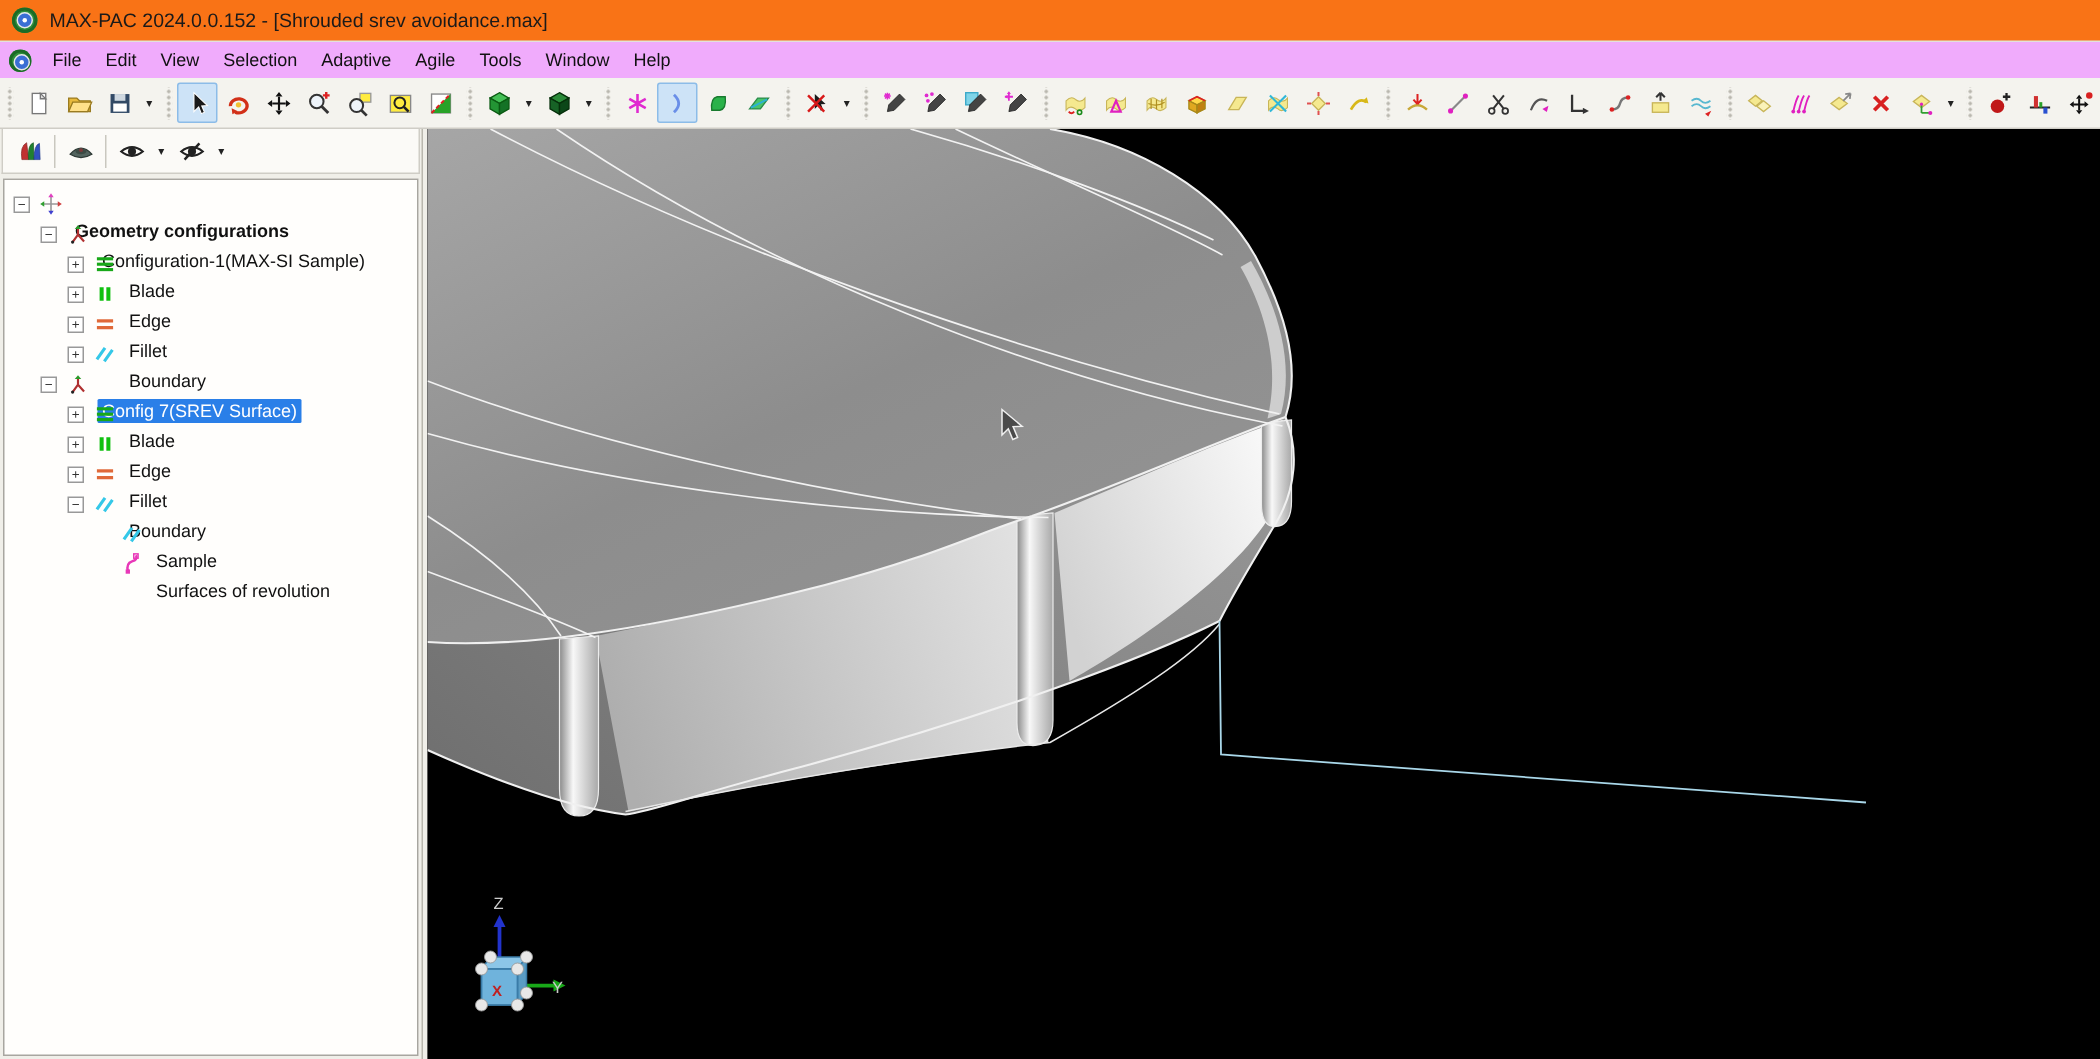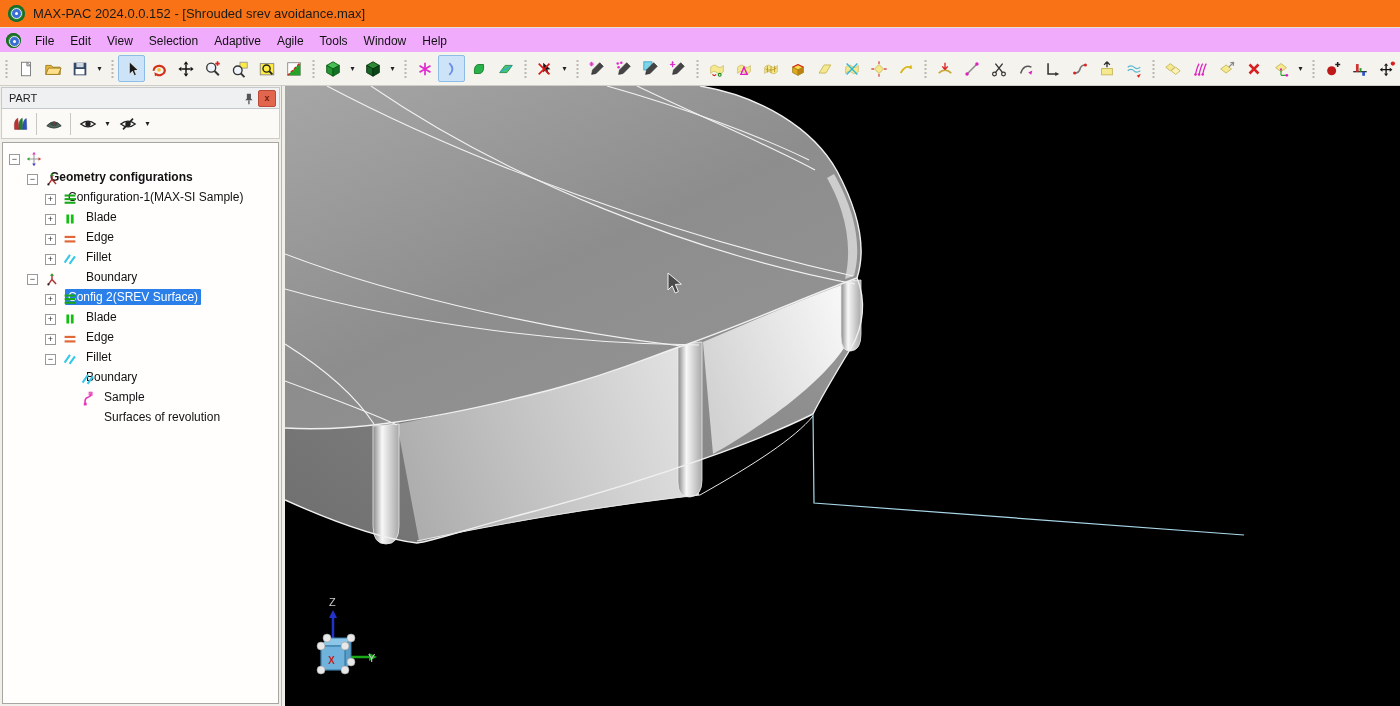--- a/index.html
+++ b/index.html
@@ -401,30 +401,20 @@
         <svg viewBox="0 0 20 20" width="18" height="18">
           <path d="M9 6.5 V15 M4.7 10.7 H13.3" stroke="#111" stroke-width="1.5"></path>
           <path d="M9 3.5 l2.3 3 h-4.6 Z M9 18 l-2.3-3 h4.6 Z M2 10.7 l3-2.3 v4.6 Z M16 10.7 l-3 2.3 v-4.6 Z" fill="#111"></path>
           <circle cx="16.5" cy="4" r="2.4" fill="#d82020"></circle>
         </svg>
       </div>
     </div>
   </div>
 
 <div class="part-panel">
-  <div class="panel-header">
-    <span class="panel-title">PART</span>
-    <span class="panel-btn">
-      <svg viewBox="0 0 16 16" width="13" height="13">
-          <path d="M6 2 h5 v6 l2 2 H4 l2-2 Z" fill="#555"></path>
-          <path d="M8.5 10 v5" stroke="#555" stroke-width="1.6"></path>
-        </svg>
-    </span>
-    <span class="panel-btn close-btn">x</span>
-  </div>
   <div class="panel-toolbar" id="panel-toolbar">
       <div class="tbtn">
         <svg viewBox="0 0 20 20" width="18" height="18">
           <path d="M4 16 Q2.5 6 7.5 3.5 L9 16 Z" fill="#c03030" stroke="#802020" stroke-width="0.5"></path>
           <path d="M9 16 Q8 5 12.5 3.5 L13 16 Z" fill="#208030" stroke="#145820" stroke-width="0.5"></path>
           <path d="M13 16 Q13 5 17 4 L17.5 16 Z" fill="#3050c0" stroke="#203888" stroke-width="0.5"></path>
         </svg>
       </div>
       <div class="tb-sep"></div>
       <div class="tbtn">
@@ -530,21 +520,21 @@
         <div class="tree-row">
           <span class="tree-indent" style="width: 24px;"></span>
           <span class="expand-box">−</span>
           <span class="tree-icon">
             <svg viewBox="0 0 20 20" width="18" height="18">
               <path d="M10 10.5 L6 16 M10 10.5 L14.5 15.5 M10 10.5 V5.5" stroke="#b03030" stroke-width="1.6" fill="none"></path>
               <path d="M10 3.5 l-2.4 2.8 h4.8 Z" fill="#2a9a2a"></path>
               <circle cx="6" cy="16" r="1.2" fill="#222"></circle>
             </svg>
           </span>
-          <span class="tree-label selected">Config 2(SREV Surface)</span>
+          <span class="tree-label selected">Config 7(SREV Surface)</span>
         </div>
         <div class="tree-row">
           <span class="tree-indent" style="width: 42px;"></span>
           <span class="expand-box">+</span>
           <span class="tree-icon">
             <svg viewBox="0 0 20 20" width="18" height="18">
               <rect x="4" y="5" width="12" height="2.3" fill="#18a818"></rect>
               <rect x="4" y="9" width="12" height="2.3" fill="#18a818"></rect>
               <rect x="4" y="13" width="12" height="2.3" fill="#18a818"></rect>
             </svg>

